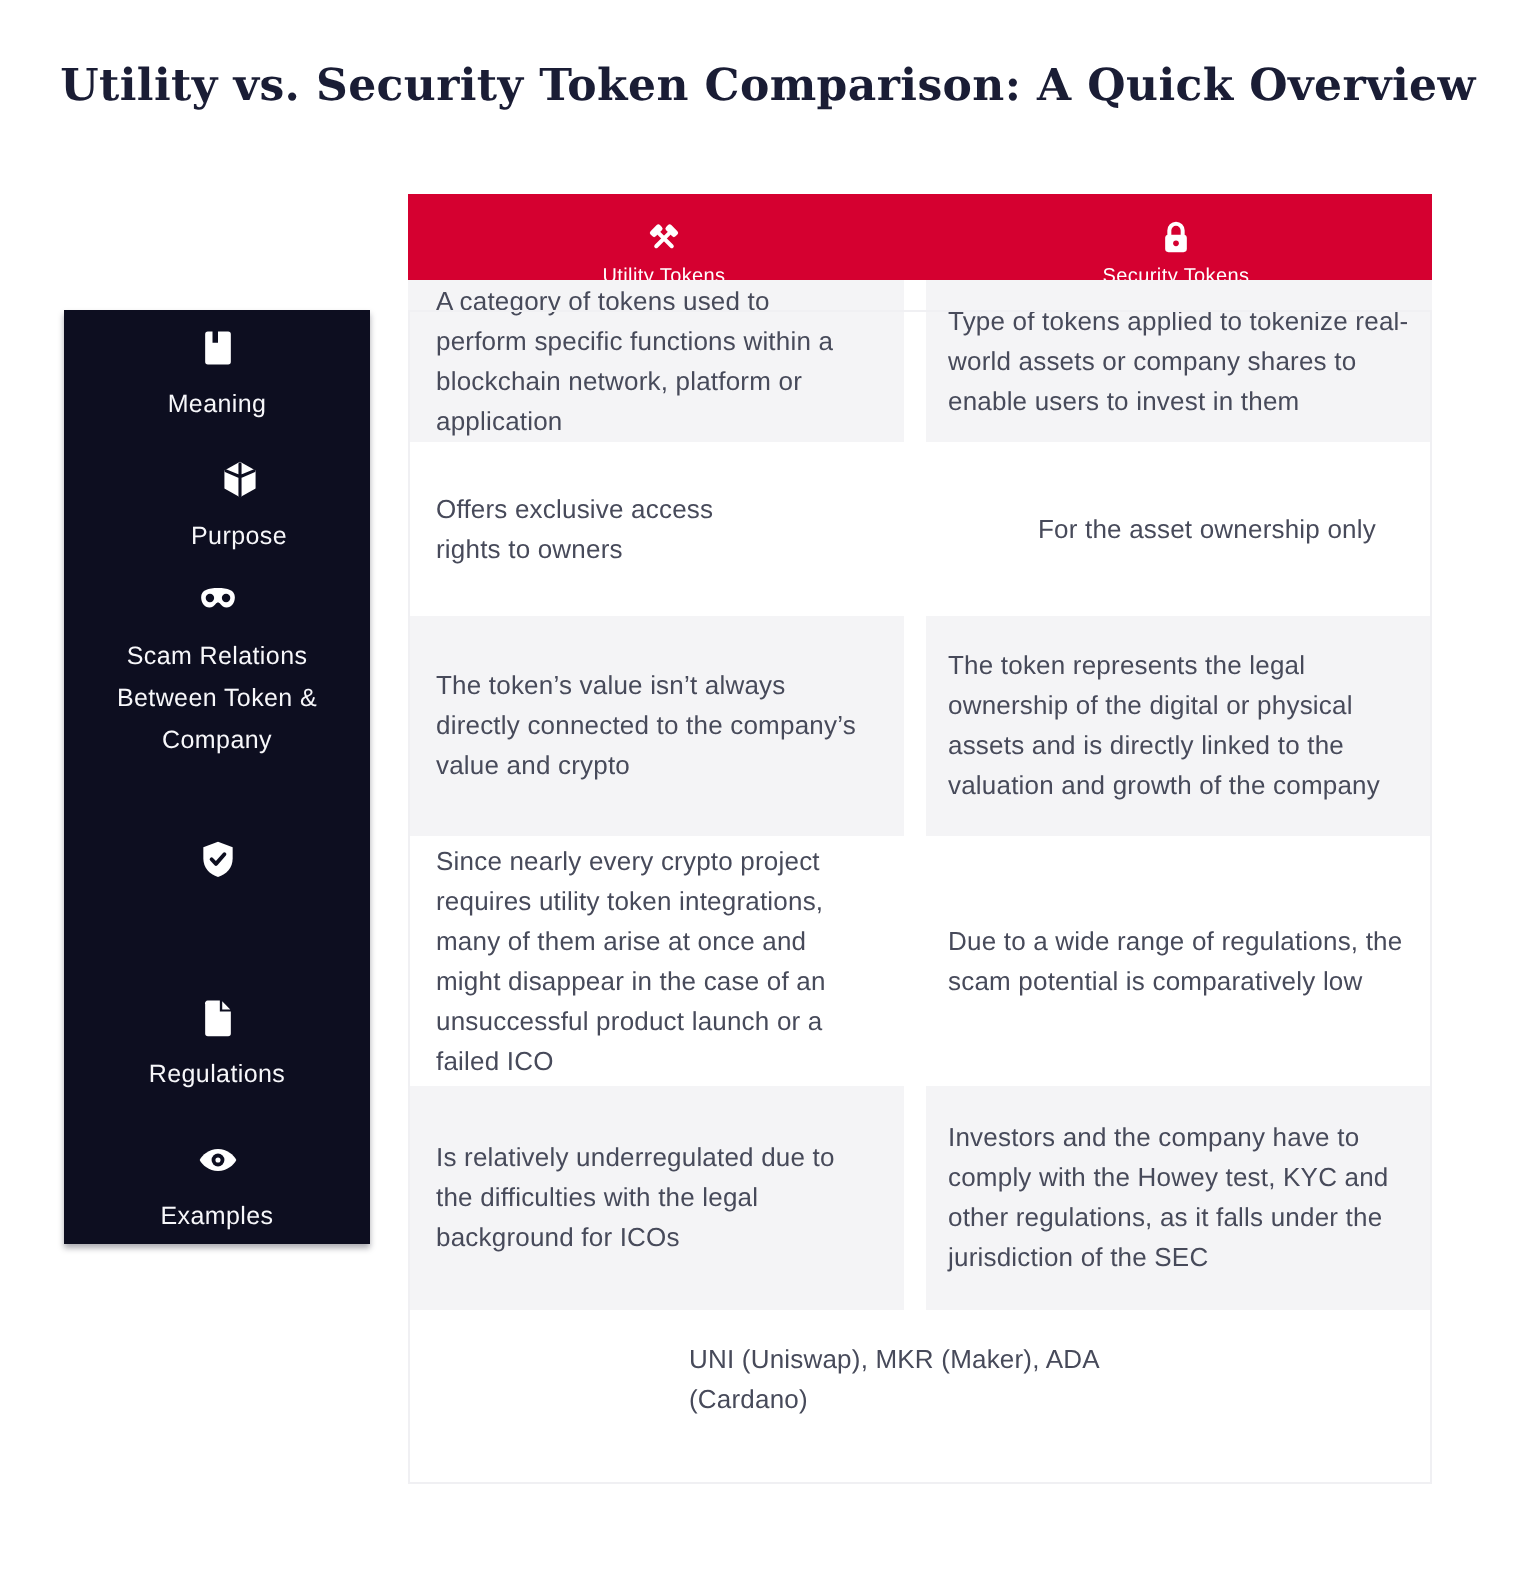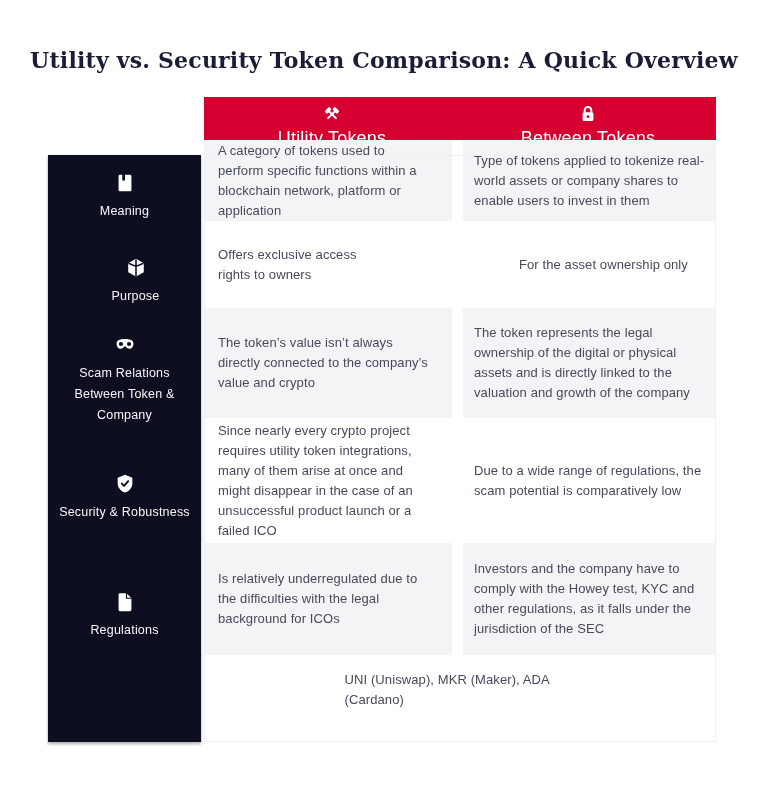--- a/index.html
+++ b/index.html
@@ -1,37 +1,37 @@
 <!DOCTYPE html>
 <html><head>
 <meta charset="utf-8">
 <style>
   html,body{margin:0;padding:0;}
   body{
     width:768px;height:794px;position:relative;background:#ffffff;
     font-family:"Liberation Sans", sans-serif;overflow:hidden;
   }
   .page-title{
-    position:absolute;left:0;top:47px;width:768px;margin:0;
+    position:absolute;left:0;top:30px;width:768px;margin:0;
     text-align:center;font-family:"DejaVu Serif","Liberation Serif",serif;
     font-weight:700;font-size:22px;color:#1A1D35;letter-spacing:.2px;
   }
   
   .col-header{
     position:absolute;left:204px;top:97px;width:512px;height:58px;
     background:#D50030;display:flex;
   }
   .col-header .col{
     flex:1;display:flex;flex-direction:column;align-items:center;justify-content:center;gap:4px;
   }
-  .col-header .col-label{color:#ffffff;font-size:18px;font-weight:500;letter-spacing:.2px;}
+  .col-header .col-label{color:#ffffff;font-size:10px;font-weight:500;letter-spacing:.2px;}
   .hdr-icon{width:20px;height:20px;display:block;}
   
   .sidebar{
-    position:absolute;left:48px;top:155px;width:153px;height:587px;
+    position:absolute;left:32px;top:155px;width:153px;height:467px;
     background:#0D0E20;display:flex;flex-direction:column;
     box-shadow:0 2px 3px rgba(13,14,32,.35);
   }
   .side-cell{
     display:flex;flex-direction:column;align-items:center;justify-content:center;gap:7px;
     box-sizing:border-box;padding:0 10px;
   }
   .side-label{
     color:#F7F7FA;font-size:12.5px;line-height:21px;text-align:center;max-width:132px;
     font-weight:400;letter-spacing:.2px;
@@ -86,21 +86,21 @@
       </g>
     </svg>
     <span class="col-label">Utility Tokens</span>
   </div>
   <div class="col">
     <svg class="hdr-icon" viewBox="0 0 24 24">
       <path d="M8 11V7.5a4 4 0 0 1 8 0V11" stroke="#ffffff" stroke-width="2.4" fill="none"></path>
       <rect x="5.5" y="10" width="13" height="10.5" rx="2" fill="#ffffff"></rect>
       <circle cx="12" cy="15.2" r="1.7" fill="#D50030"></circle>
     </svg>
-    <span class="col-label">Between Tokens</span>
+    <span class="col-label">Security Tokens</span>
   </div>
 </div>
 
 <div class="sidebar">
   <div class="side-cell sh1">
     <svg class="side-icon" viewBox="0 0 24 24">
       <path fill="#ffffff" d="M6.5 3H9v6.2h3V3h5.5A1.5 1.5 0 0 1 19 4.5v15a1.5 1.5 0 0 1-1.5 1.5h-11A1.5 1.5 0 0 1 5 19.5v-15A1.5 1.5 0 0 1 6.5 3z"></path>
     </svg>
     <span class="side-label">Meaning</span>
   </div>
@@ -117,29 +117,36 @@
       <circle cx="7.6" cy="10.9" r="2.3" fill="#0D0E20"></circle>
       <circle cx="16.4" cy="10.9" r="2.3" fill="#0D0E20"></circle>
     </svg>
     <span class="side-label">Scam Relations Between Token &amp; Company</span>
   </div>
   <div class="side-cell sh4">
     <svg class="side-icon" viewBox="0 0 24 24">
       <path fill="#ffffff" d="M12 2l8 3.1v6.1c0 5-3.4 8.7-8 10.1-4.6-1.4-8-5.1-8-10.1V5.1L12 2z"></path>
       <path d="M8.5 11.6l2.4 2.5 4.6-5.2" stroke="#0D0E20" stroke-width="2.1" fill="none" stroke-linecap="round" stroke-linejoin="round"></path>
     </svg>
-    <span class="side-label">Security &amp; Robustness</span>
   </div>
   <div class="side-cell sh5">
     <svg class="side-icon" viewBox="0 0 24 24">
       <path fill="#ffffff" d="M6.5 2.5H13v6h6v12a1.5 1.5 0 0 1-1.5 1.5h-11A1.5 1.5 0 0 1 5 20.5v-16A1.5 1.5 0 0 1 6.5 2.5z"></path>
       <path fill="#ffffff" d="M14.3 2.9l4.4 4.4h-4.4V2.9z"></path>
     </svg>
     <span class="side-label">Regulations</span>
   </div>
+  <div class="side-cell sh6">
+    <svg class="side-icon" viewBox="0 0 24 24">
+      <path fill="#ffffff" d="M12 6c5 0 8.6 3.3 10 6-1.4 2.7-5 6-10 6S3.4 14.7 2 12c1.4-2.7 5-6 10-6z"></path>
+      <circle cx="12" cy="12" r="3.5" fill="#0D0E20"></circle>
+      <circle cx="12" cy="12" r="1.4" fill="#ffffff"></circle>
+    </svg>
+    <span class="side-label">Examples</span>
+  </div>
 </div>
 
 <div class="cells">
   <div class="row alt rh1">
     <div class="cell utility">
         <span>A category of tokens used to perform specific functions within a blockchain network, platform or application</span>
       </div>
     <div class="gap"></div>
     <div class="cell security">
         <span>Type of tokens applied to tokenize real-world assets or company shares to enable users to invest in them</span>

